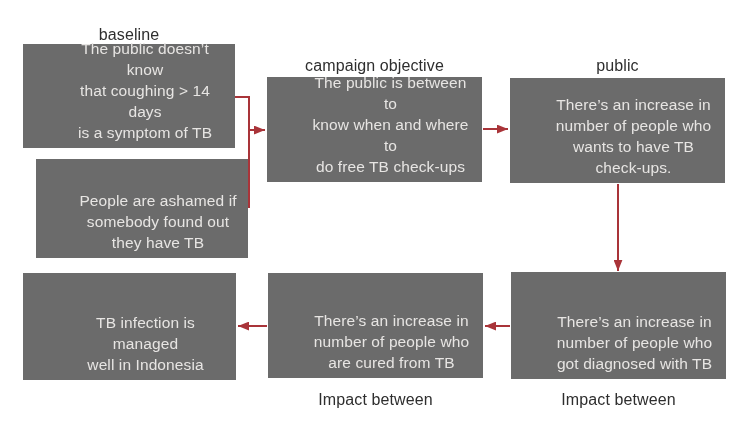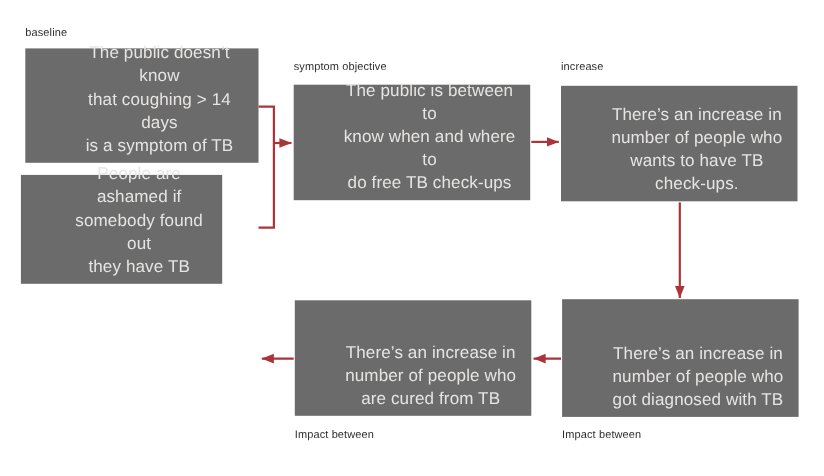--- a/index.html
+++ b/index.html
@@ -34,22 +34,23 @@
   .node-text {
     white-space: pre-line;
     font-size: 15.5px;
     line-height: 1.35;
     letter-spacing: 0.1px;
     padding: 4px 8px;
   }
   .label {
     position: absolute;
     color: var(--label-text, #2e2e2e);
-    font-size: 10px;
+    font-size: 16px;
     line-height: 1.2;
+    text-align: center;
     letter-spacing: 0.1px;
   }
 </style>
 </head>
 <body>
 
 <div class="canvas">
 
   <svg class="arrows" width="749" height="433" viewBox="0 0 749 433">
     <defs>
@@ -59,32 +60,32 @@
     </defs>
     <path d="M235,97 H249 V207 H235" fill="none" stroke="var(--arrow, #a93439)" stroke-width="2"></path>
     <path d="M249,130 L265,130" fill="none" stroke="var(--arrow, #a93439)" stroke-width="2" marker-end="url(#ah)"></path>
     <path d="M483,129 L508,129" fill="none" stroke="var(--arrow, #a93439)" stroke-width="2" marker-end="url(#ah)"></path>
     <path d="M618,184 L618,271" fill="none" stroke="var(--arrow, #a93439)" stroke-width="2" marker-end="url(#ah)"></path>
     <path d="M510,326 L485,326" fill="none" stroke="var(--arrow, #a93439)" stroke-width="2" marker-end="url(#ah)"></path>
     <path d="M267,326 L238,326" fill="none" stroke="var(--arrow, #a93439)" stroke-width="2" marker-end="url(#ah)"></path>
   </svg>
 
   <div class="label" style="left:23px; top:25px; width:212px;">baseline</div>
-  <div class="label" style="left:267px; top:56px; width:215px;">symptom objective</div>
-  <div class="label" style="left:510px; top:56px; width:215px;">increase</div>
+  <div class="label" style="left:267px; top:56px; width:215px;">campaign objective</div>
+  <div class="label" style="left:510px; top:56px; width:215px;">public</div>
   <div class="label" style="left:511px; top:390px; width:215px;">Impact between</div>
   <div class="label" style="left:268px; top:390px; width:215px;">Impact between</div>
 
   <div class="node" style="left:23px; top:44px; width:212px; height:104px;">
     <div class="node-text">The public doesn’t know
 that coughing &gt; 14 days
 is a symptom of TB</div>
   </div>
 
-  <div class="node" style="left:19px; top:159px; width:183px; height:99px;">
+  <div class="node" style="left:36px; top:159px; width:212px; height:99px;">
     <div class="node-text">People are ashamed if
 somebody found out
 they have TB</div>
   </div>
 
   <div class="node" style="left:267px; top:77px; width:215px; height:105px;">
     <div class="node-text">The public is between to
 know when and where to
 do free TB check-ups</div>
   </div>
@@ -101,14 +102,18 @@
 number of people who
 got diagnosed with TB</div>
   </div>
 
   <div class="node" style="left:268px; top:273px; width:215px; height:105px;">
     <div class="node-text">There’s an increase in
 number of people who
 are cured from TB</div>
   </div>
 
+  <div class="node" style="left:23px; top:273px; width:213px; height:107px;">
+    <div class="node-text">TB infection is managed
+well in Indonesia</div>
+  </div>
 
 </div>
 
 </body></html>

